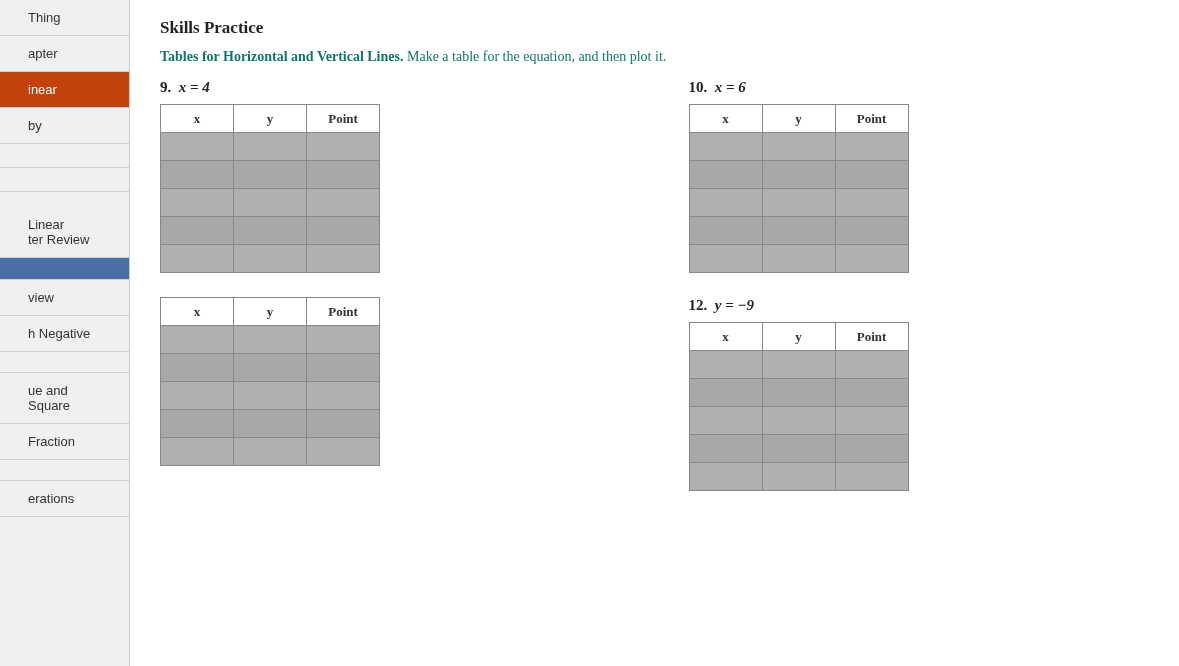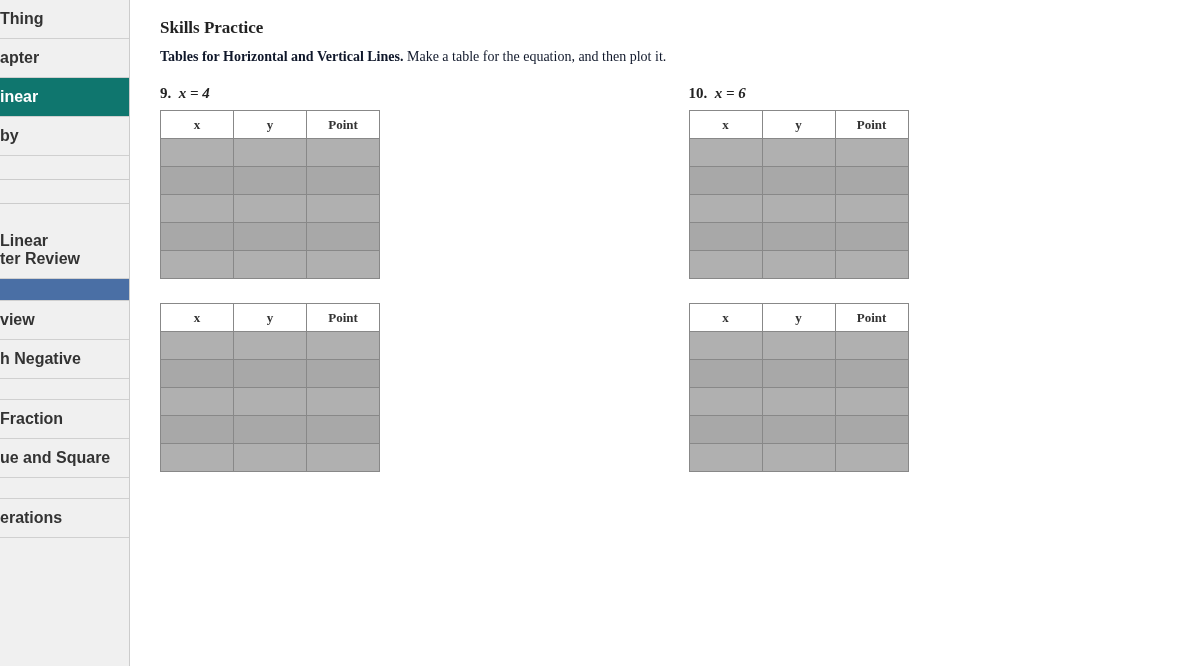--- a/index.html
+++ b/index.html
@@ -16,26 +16,25 @@
     .sidebar {
       width: 130px;
       height: 666px;
       background: #f0f0f0;
       border-right: 1px solid #ccc;
       display: flex;
       flex-direction: column;
       flex-shrink: 0;
     }
     .sidebar-item {
-      padding: 10px 0;
-      font-size: 16px;
+      padding: 10px 28px;
+      font-size: 13px;
       color: #333;
       border-bottom: 1px solid #d0d0d0;
       cursor: pointer;
-      font-weight: bold;
     }
     .sidebar-item.active-blue {
       background: #4a6fa5;
       color: #fff;
     }
 
     
     .main {
       flex: 1;
       padding: 18px 30px;
@@ -45,22 +44,22 @@
 
     .section-title {
       font-size: 17px;
       font-weight: bold;
       margin-bottom: 8px;
       color: #222;
     }
 
     .instruction {
       font-size: 14px;
-      color: #0f172a;
-      margin-bottom: 18px;
+      color: #0f766e;
+      margin-bottom: 12px;
       line-height: 1.5;
     }
 
     .problems-grid {
       display: grid;
       grid-template-columns: 1fr 1fr;
       gap: 24px 68px;
     }
 
     .problem {
@@ -104,45 +103,45 @@
 </head>
 <body>
 
 <div class="sidebar">
   <div class="sidebar-item">
     <span>Thing</span>
   </div>
   <div class="sidebar-item">
     <span>apter</span>
   </div>
-  <div class="sidebar-item" style="background:#0f766e;color:#fff;">
+  <div class="sidebar-item" style="background:#c2410c;color:#fff;">
     <span>inear</span>
   </div>
   <div class="sidebar-item">
     <span>by</span>
   </div>
   <div class="sidebar-item" style="border-bottom:1px solid #ccc; height:24px;"></div>
   <div class="sidebar-item" style="border-bottom:1px solid #ccc; height:24px;"></div>
   <div class="sidebar-item" style="white-space:pre-line;">
     <span>Linear
 ter Review</span>
   </div>
   <div class="sidebar-item active-blue" style="height:22px;"></div>
   <div class="sidebar-item">
     <span>view</span>
   </div>
   <div class="sidebar-item">
     <span>h Negative</span>
   </div>
   <div class="sidebar-item" style="height:20px;"></div>
   <div class="sidebar-item">
+    <span>ue and Square</span>
+  </div>
+  <div class="sidebar-item">
     <span>Fraction</span>
-  </div>
-  <div class="sidebar-item">
-    <span>ue and Square</span>
   </div>
   <div class="sidebar-item" style="height:20px;"></div>
   <div class="sidebar-item">
     <span>erations</span>
   </div>
 </div>
 
 <div class="main">
   <div class="section-title">Skills Practice</div>
 
@@ -272,20 +271,24 @@
           <tr>
               <td></td>
               <td></td>
               <td></td>
             </tr>
         </tbody>
       </table>
     </div>
 
     <div class="problem">
+      <div class="problem-label">
+        <span>12.</span>
+        &nbsp;<em><span>y = −9</span></em>
+      </div>
       <table class="data-table">
         <thead>
           <tr>
             <th>x</th>
             <th>y</th>
             <th>Point</th>
           </tr>
         </thead>
         <tbody>
           <tr>

